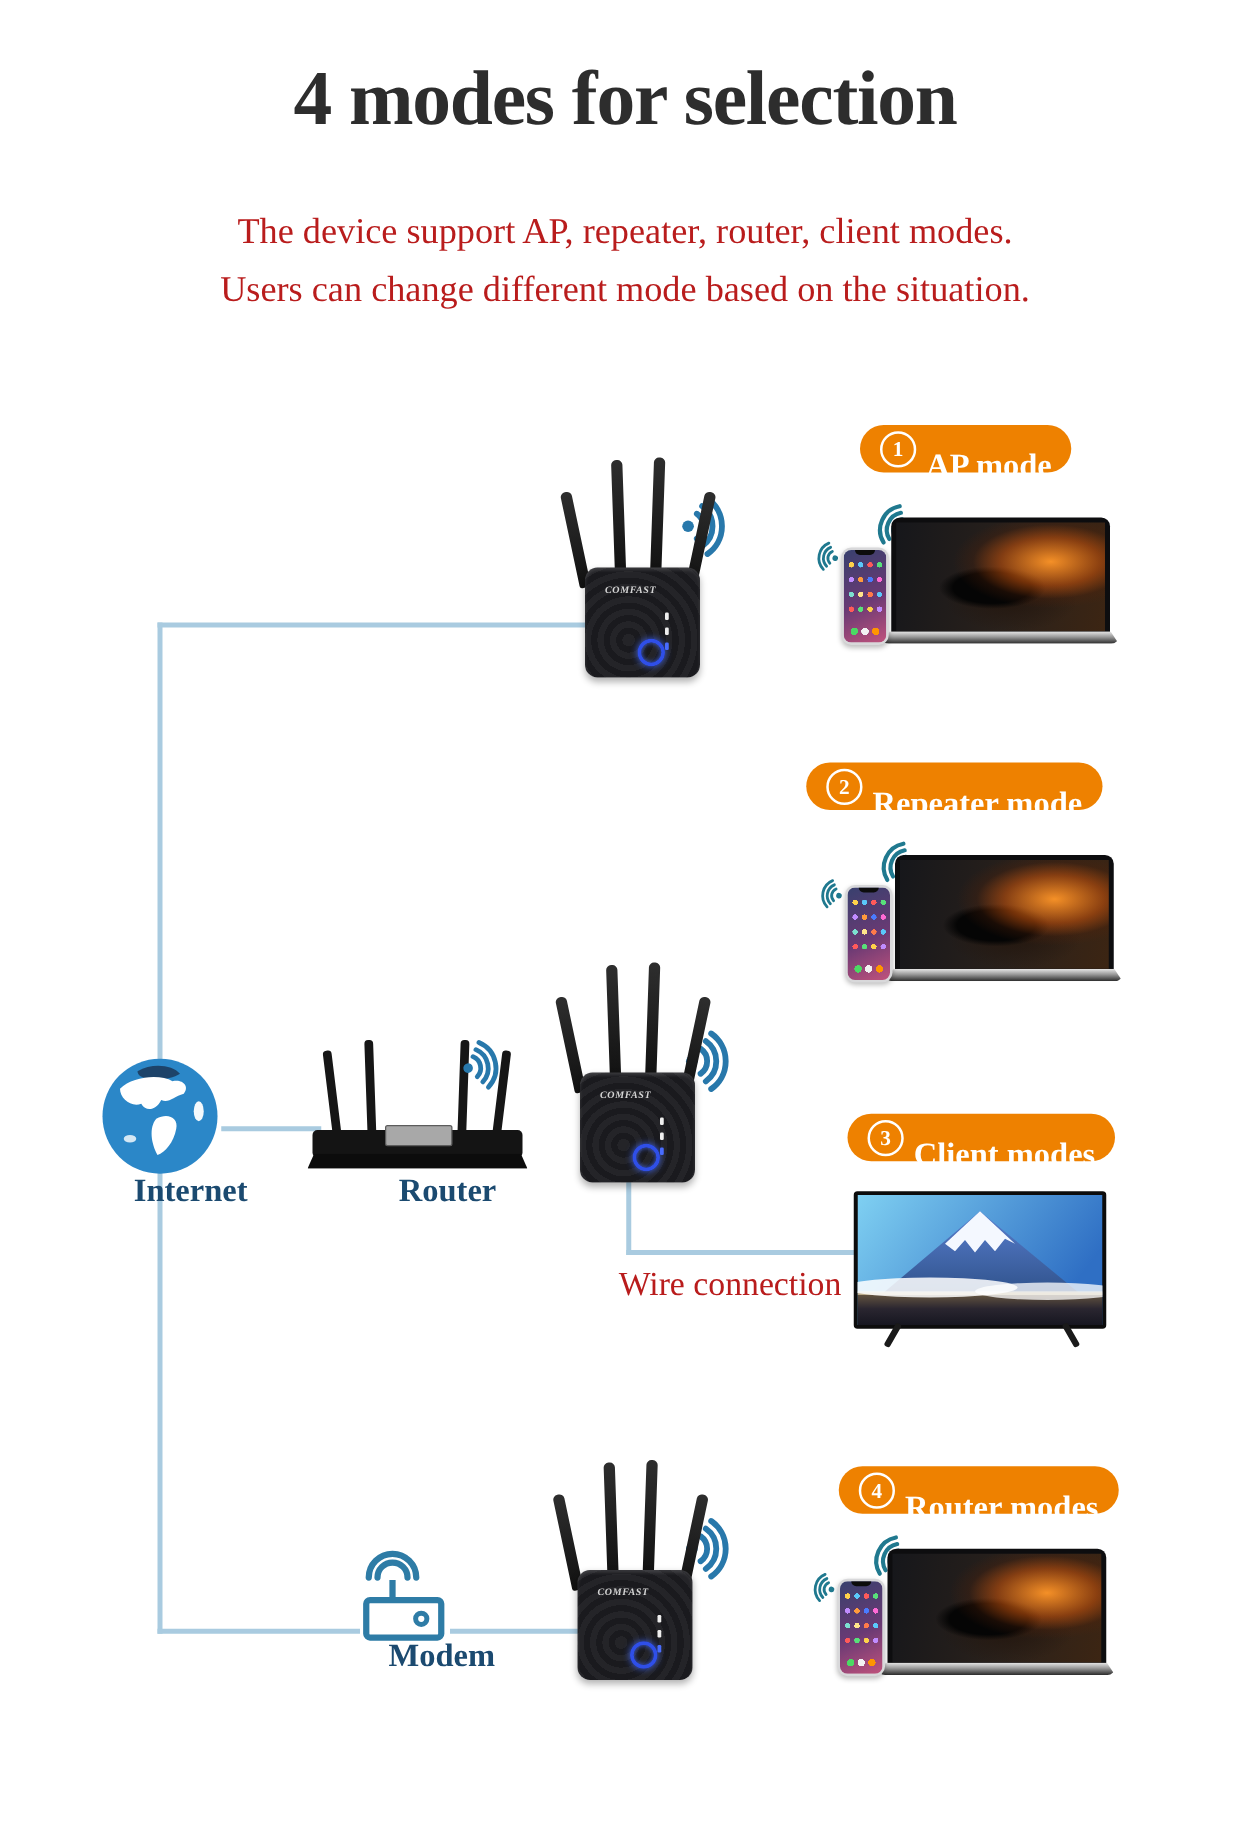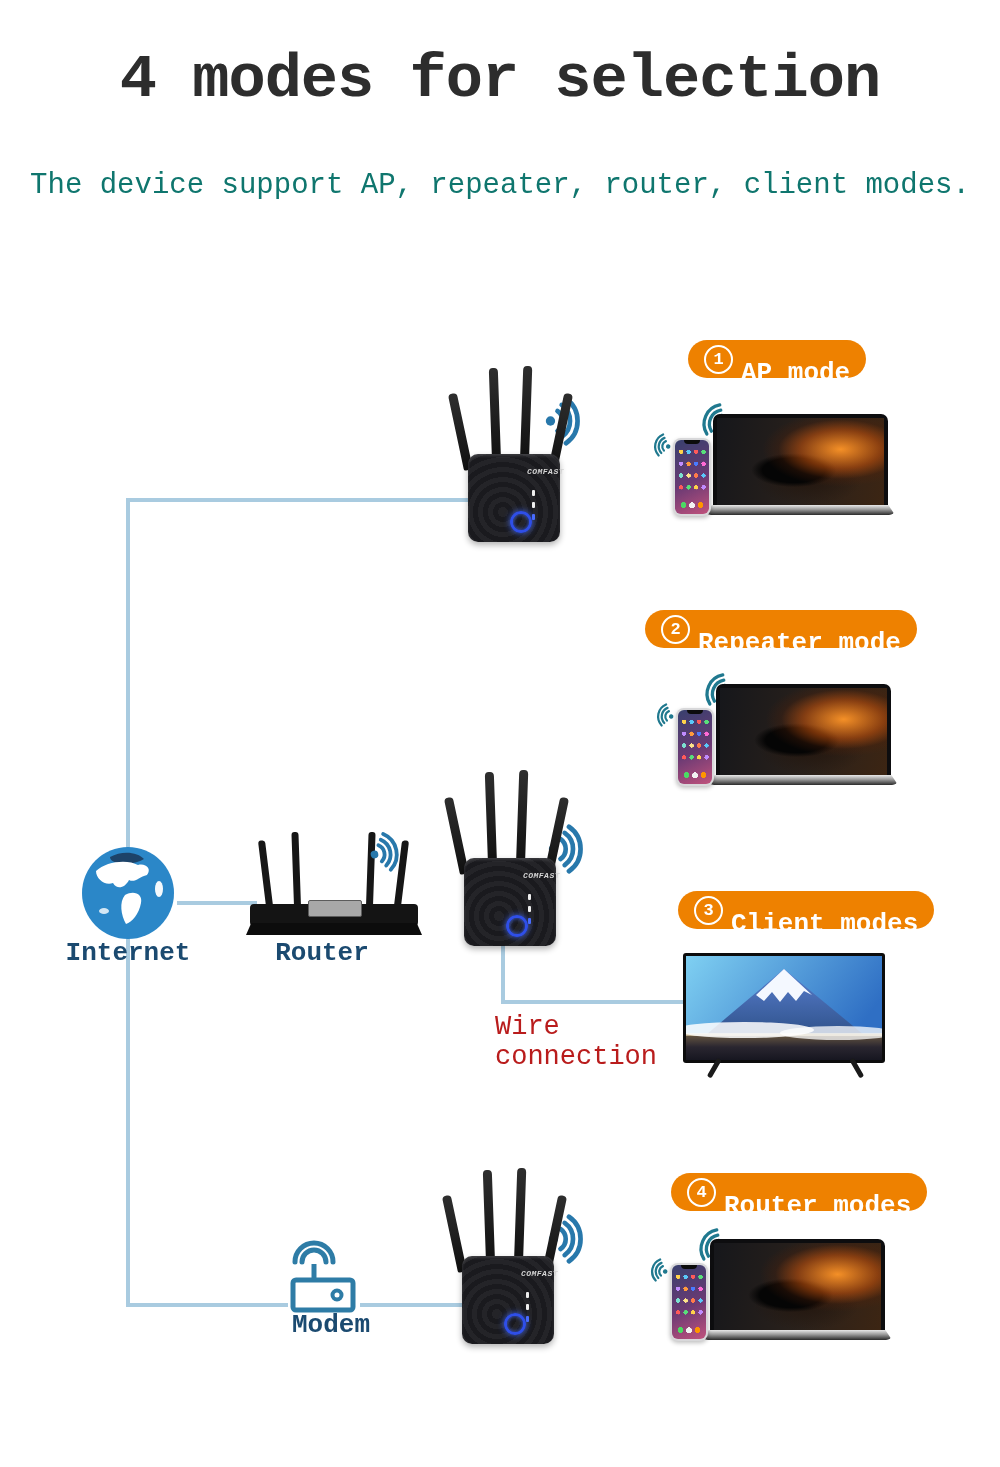--- a/index.html
+++ b/index.html
@@ -1,24 +1,24 @@
 <!DOCTYPE html>
 <html><head>
 <meta charset="utf-8">
 <style>
   html,body{margin:0;padding:0;background:#fff;}
   #stage{position:relative;width:1000px;height:1467px;background:#ffffff;overflow:hidden;
-         font-family:Liberation Mono, monospace;}
+         font-family:Liberation Serif, serif;}
 
   
   .title{position:absolute;top:44px;left:0;width:1000px;text-align:center;
          font-size:62px;font-weight:800;color:#2d2d2d;letter-spacing:-1px;}
   .subtitle{position:absolute;top:162px;left:0;width:1000px;text-align:center;
-            font-size:29px;color:#0f766e;line-height:47px;font-weight:400;}
-  .node-label{position:absolute;text-align:center;font-size:26px;font-weight:700;color:#1b4a70;}
+            font-size:29px;color:#b91c1c;line-height:47px;font-weight:400;}
+  .node-label{position:absolute;text-align:right;font-size:26px;font-weight:700;color:#1b4a70;}
   .wire-label{position:absolute;font-size:27px;color:#b91c1c;}
 
   
   .line{position:absolute;background:#a9cbe0;}
 
   
   .badge{position:absolute;height:38px;display:inline-flex;align-items:center;
          background:#ee8100;border-radius:19px;padding:0 16px;box-sizing:border-box;}
   .badge .num{width:25px;height:25px;border:2px solid #fff;border-radius:50%;
               color:#fff;font-size:17px;font-weight:700;line-height:25px;text-align:center;
@@ -34,21 +34,21 @@
   .repeater{position:absolute;width:135px;height:178px;}
   .ant{position:absolute;width:9px;background:linear-gradient(#2e2e2e,#111);
        border-radius:4px 4px 2px 2px;transform-origin:50% 100%;}
   .ant.il{left:40px;top:2px;height:92px;transform:rotate(-2deg);}
   .ant.ir{left:68px;top:0;height:94px;transform:rotate(2deg);}
   .ant.ol{left:12px;top:26px;height:78px;transform:rotate(-12deg);}
   .ant.or{left:96px;top:26px;height:78px;transform:rotate(12deg);}
   .rep-body{position:absolute;left:16px;top:88px;width:92px;height:88px;border-radius:10px;
             background:repeating-radial-gradient(circle at 38% 66%, #242428 0 5px, #1a1a1e 5px 10px);
             box-shadow:inset 0 2px 3px rgba(255,255,255,.14), 0 3px 6px rgba(0,0,0,.3);}
-  .rep-brand{position:absolute;top:13px;left:4px;width:100%;text-align:right;
+  .rep-brand{position:absolute;top:13px;left:16px;width:100%;text-align:left;
              font-size:8px;font-weight:700;font-style:italic;color:#d4d4d4;letter-spacing:.5px;}
   .rep-leds{position:absolute;right:25px;top:36px;display:flex;flex-direction:column;gap:6px;}
   .rep-led{width:3px;height:6px;background:#eee;border-radius:1px;}
   .rep-led.blue{background:#4a6cff;}
   .rep-ring{position:absolute;left:42px;bottom:9px;width:16px;height:16px;border-radius:50%;
             border:3px solid #2f4fe8;box-shadow:0 0 6px rgba(70,110,255,.9), inset 0 0 4px rgba(70,110,255,.8);}
 
   
   .devgroup{position:absolute;width:255px;height:150px;}
   .lap-screen{position:absolute;left:68px;top:16px;width:175px;height:95px;background:#0d0d0f;
@@ -133,20 +133,21 @@
         <path d="M44.5 15.3 A13 13 0 0 0 44.5 36.7" stroke="currentColor" stroke-width="5" fill="none" stroke-linecap="round"></path>
         <path d="M40 8.8 A21 21 0 0 0 40 43.2" stroke="currentColor" stroke-width="5" fill="none" stroke-linecap="round"></path>
         <path d="M35.4 2.2 A29 29 0 0 0 35.4 49.8" stroke="currentColor" stroke-width="5" fill="none" stroke-linecap="round"></path>
       </g>
     </defs>
   </svg>
 
   <div class="title">4 modes for selection</div>
   <div class="subtitle">
     <div>The device support AP, repeater, router, client modes.</div>
+    <div>Users can change different mode based on the situation.</div>
   </div>
 
   <div class="line" style="left:126px;top:498px;width:4px;height:809px;"></div>
   <div class="line" style="left:126px;top:498px;width:344px;height:4px;"></div>
   <div class="line" style="left:177px;top:901px;width:80px;height:4px;"></div>
   <div class="line" style="left:126px;top:1303px;width:162px;height:4px;"></div>
   <div class="line" style="left:360px;top:1303px;width:106px;height:4px;"></div>
   <div class="line" style="left:501px;top:944px;width:4px;height:60px;"></div>
   <div class="line" style="left:501px;top:1000px;width:188px;height:4px;"></div>
 

